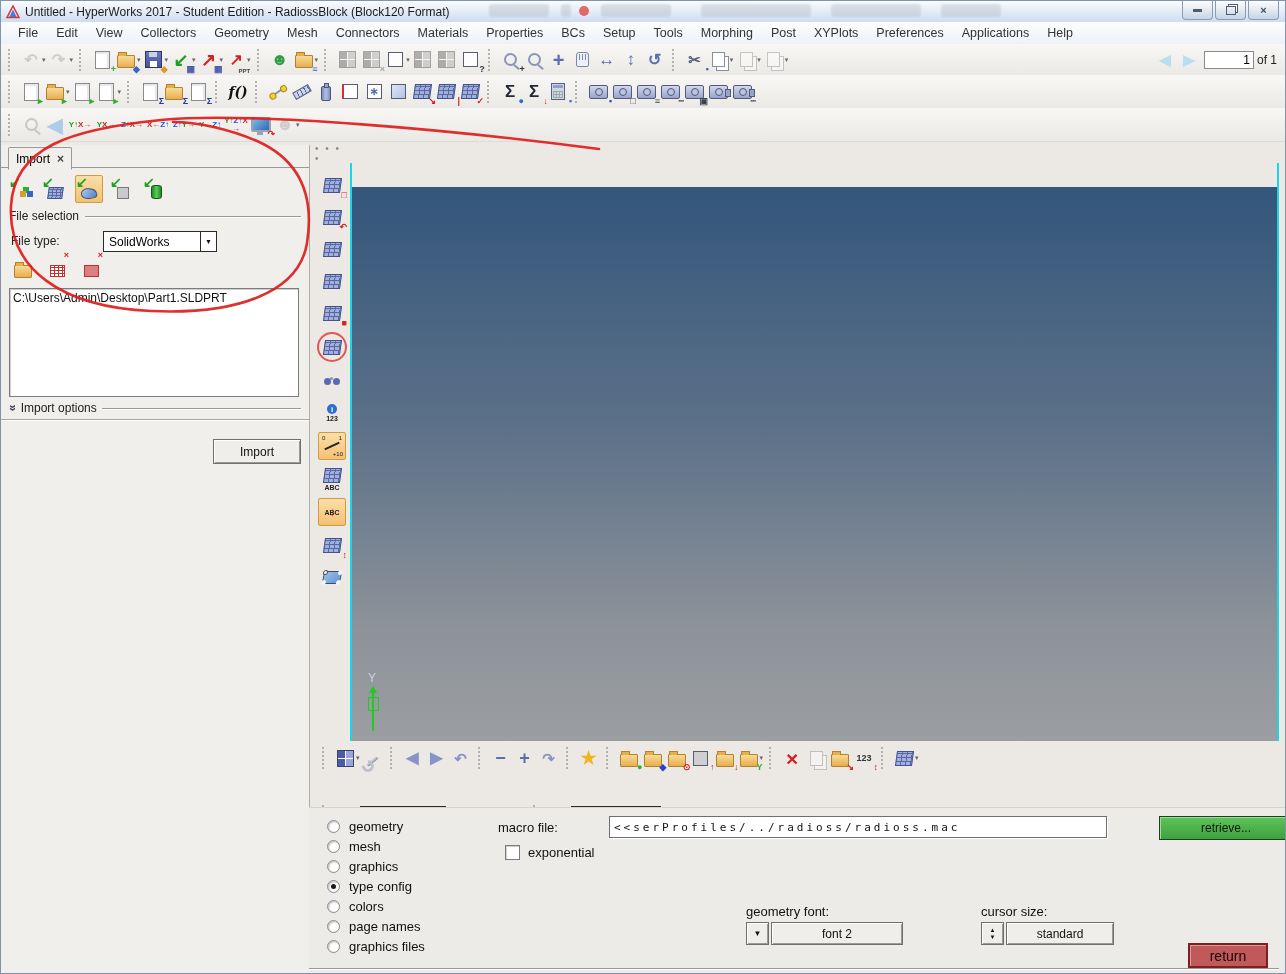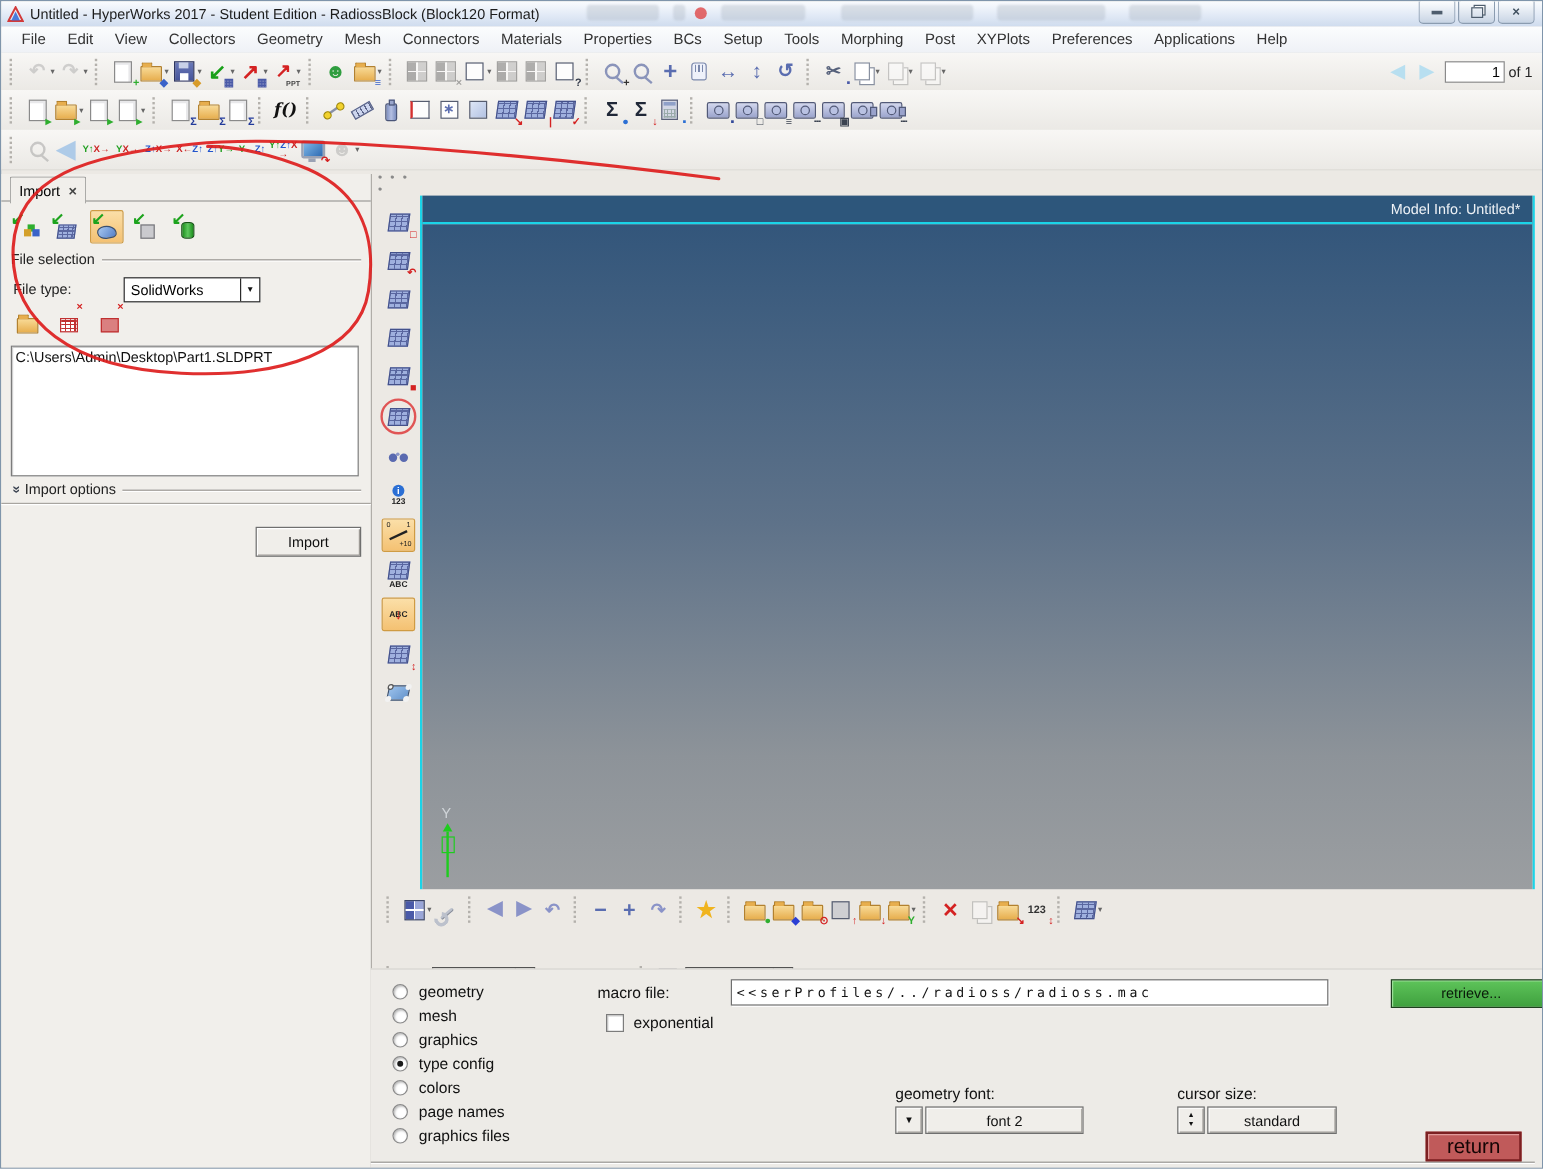--- a/index.html
+++ b/index.html
@@ -176,21 +176,21 @@
   .cbox{width:13px;height:13px;background:#fff;border:1px solid #7c7c7c;box-shadow:inset 1px 1px 0 #cfcfcf;}
   .retrieve{position:absolute;left:818px;top:8px;width:132px;height:22px;background:linear-gradient(#5ec45a,#3fa03e);
     border:1px solid #1e401e;box-shadow:inset 1px 1px 0 #9ade98;color:#0a1a0a;font-size:12px;display:flex;align-items:center;justify-content:center;margin-left:32px;}
   .gflabel{position:absolute;left:437px;top:96px;}
   .gfdrop{position:absolute;left:437px;top:114px;width:21px;height:21px;font-size:8px;}
   .gfval{position:absolute;left:462px;top:114px;width:130px;height:21px;}
   .cslabel{position:absolute;left:672px;top:96px;}
   .csspin{position:absolute;left:672px;top:114px;width:21px;height:21px;flex-direction:column;font-size:6px;line-height:1.1;}
   .csval{position:absolute;left:697px;top:114px;width:106px;height:21px;}
   .returnbtn{position:absolute;left:879px;top:135px;width:76px;height:21px;background:#c05a5a;
-    border:2px solid #7c2022;box-shadow:inset 1px 1px 0 #e09a9a;color:#150505;font-size:17px;display:flex;align-items:center;justify-content:center;}
+    border:2px solid #7c2022;box-shadow:inset 1px 1px 0 #e09a9a;color:#150505;font-size:14px;display:flex;align-items:center;justify-content:center;}
   .bline{position:absolute;left:0;right:6px;top:160px;border-top:1px solid #9a9894;box-shadow:0 1px 0 #fff;}
   
   #anno{position:absolute;left:0;top:0;pointer-events:none;z-index:60;}
 </style>
 </head>
 <body>
 
 <div id="app">
 
   <div class="titlebar">
@@ -824,23 +824,20 @@
         </span>
         <span style="display: inline-flex; align-items: center;">
           <div class="ic t-surf">
             <span class="sh"></span>
           </div>
         </span>
       </span>
   </div>
 
   <div class="vp">
-    <div class="vphdr">
-      <span>Model Info: Untitled*</span>
-    </div>
     <div class="vpbody">
       <div class="yax">
         <span class="ylab">Y</span>
         <span class="tick"></span>
         <span class="stem"></span>
       </div>
     </div>
   </div>
 
   <div class="btb" id="bt1">

